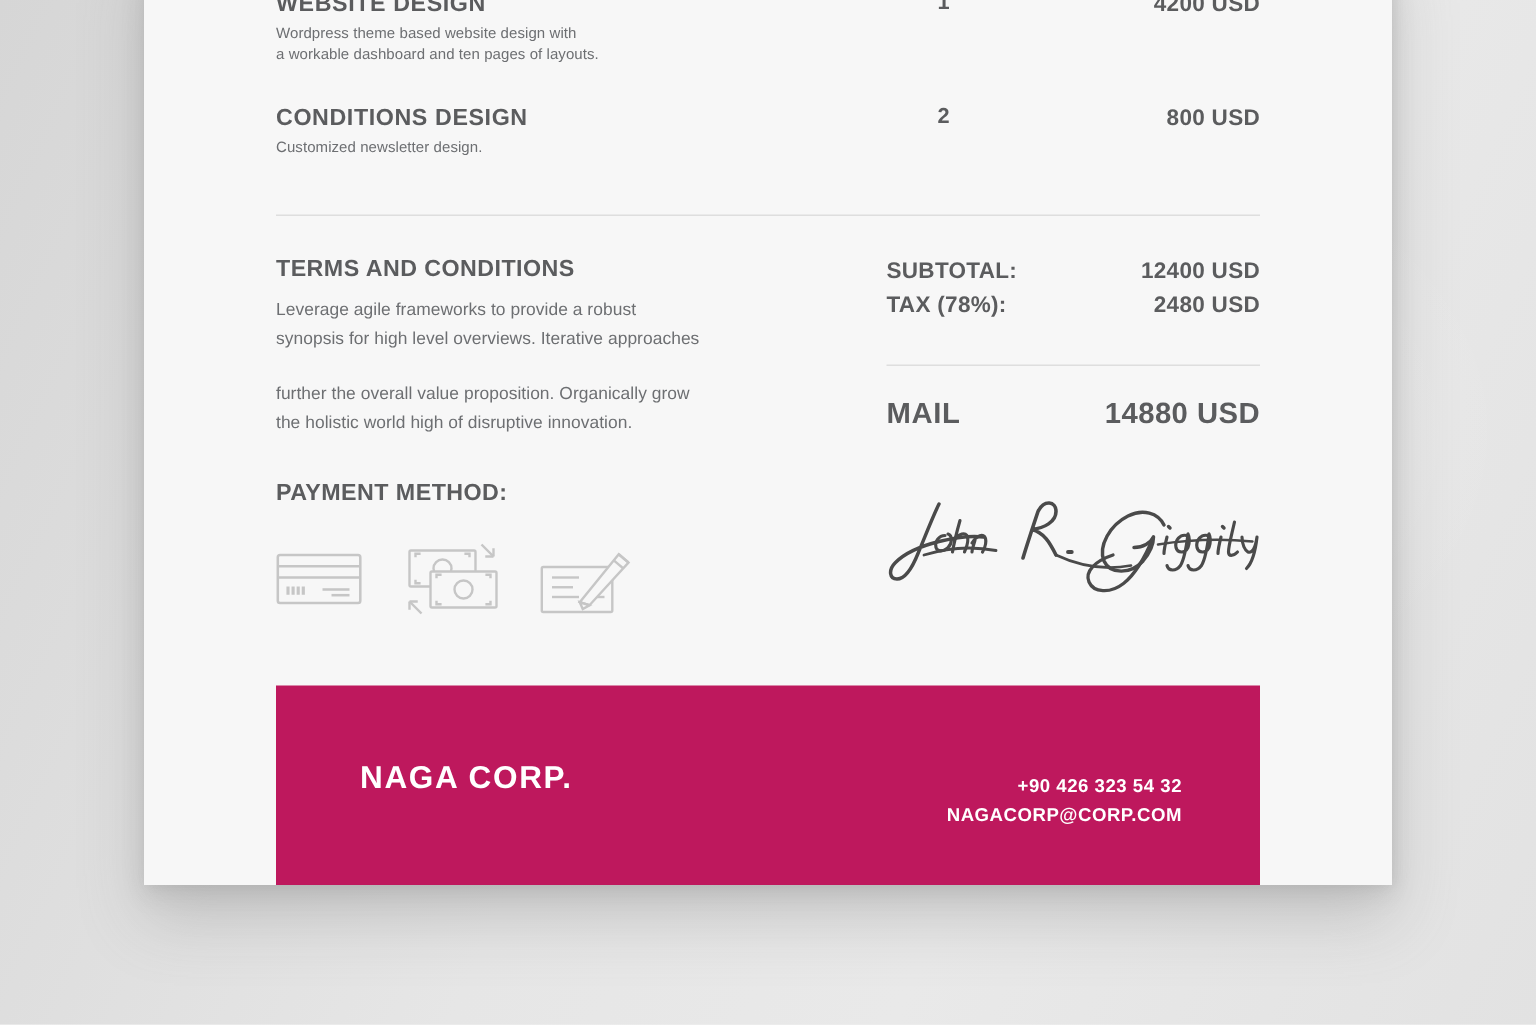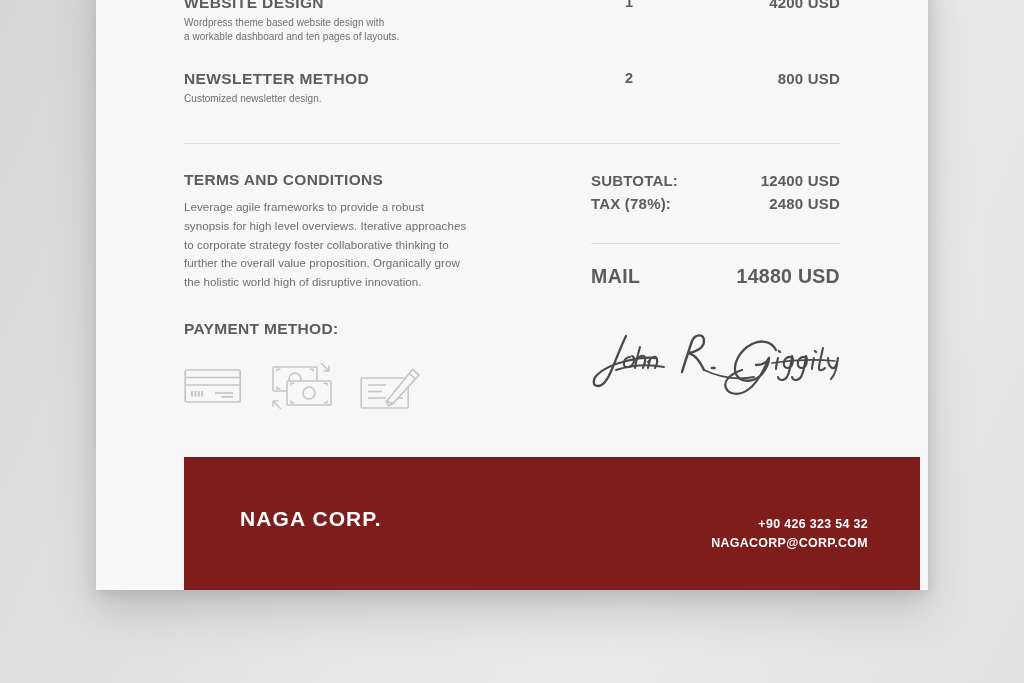--- a/index.html
+++ b/index.html
@@ -207,23 +207,23 @@
     width: 260px;
     height: 80px;
   }
   #signature svg { display: block; }
 
   
   #footer {
     position: absolute;
     left: 88px;
     top: 497px;
-    width: 736px;
+    width: 656px;
     height: 133px;
-    background: #7f1d1d;
+    background: #be185d;
   }
   #footer-company {
     position: absolute;
     left: 56px;
     top: 50px;
     color: #ffffff;
     font-size: 21px;
     font-weight: bold;
     letter-spacing: 1.1px;
   }
@@ -262,36 +262,36 @@
         <p class="item-title">WEBSITE DESIGN</p>
         <p class="item-desc">
           <span>Wordpress theme based website design with</span><br>
           <span>a workable dashboard and ten pages of layouts.</span>
         </p>
         <div class="item-qty">1</div>
         <div class="item-price">4200 USD</div>
       </div>
 
       <div class="item-row">
-        <p class="item-title">NEWSLETTER METHOD</p>
+        <p class="item-title">CONDITIONS DESIGN</p>
         <p class="item-desc">Customized newsletter design.</p>
         <div class="item-qty">2</div>
         <div class="item-price">800 USD</div>
       </div>
 
     </div>
 
     <div class="rule" id="main-rule"></div>
 
     <div id="terms">
       <h2>TERMS AND CONDITIONS</h2>
       <p>
         <span>Leverage agile frameworks to provide a robust</span><br>
         <span> synopsis for high level overviews. Iterative approaches</span><br>
-        <span>to corporate strategy foster collaborative thinking to</span><br>
+        <br>
         <span>further the overall value proposition. Organically grow</span><br>
         <span>the holistic world high of disruptive innovation.</span>
       </p>
     </div>
 
     <div id="totals">
       <div class="total-line">
         <span class="total-label">SUBTOTAL:</span>
         <span class="total-value">12400 USD</span>
       </div>

